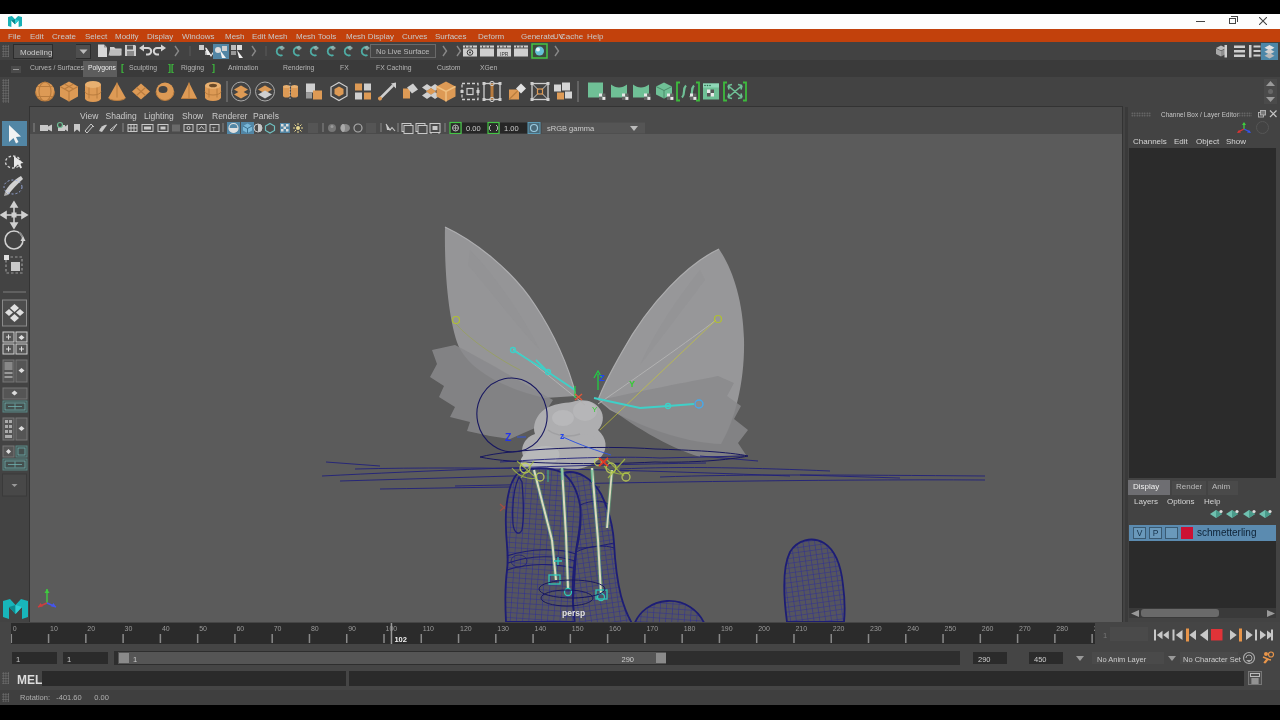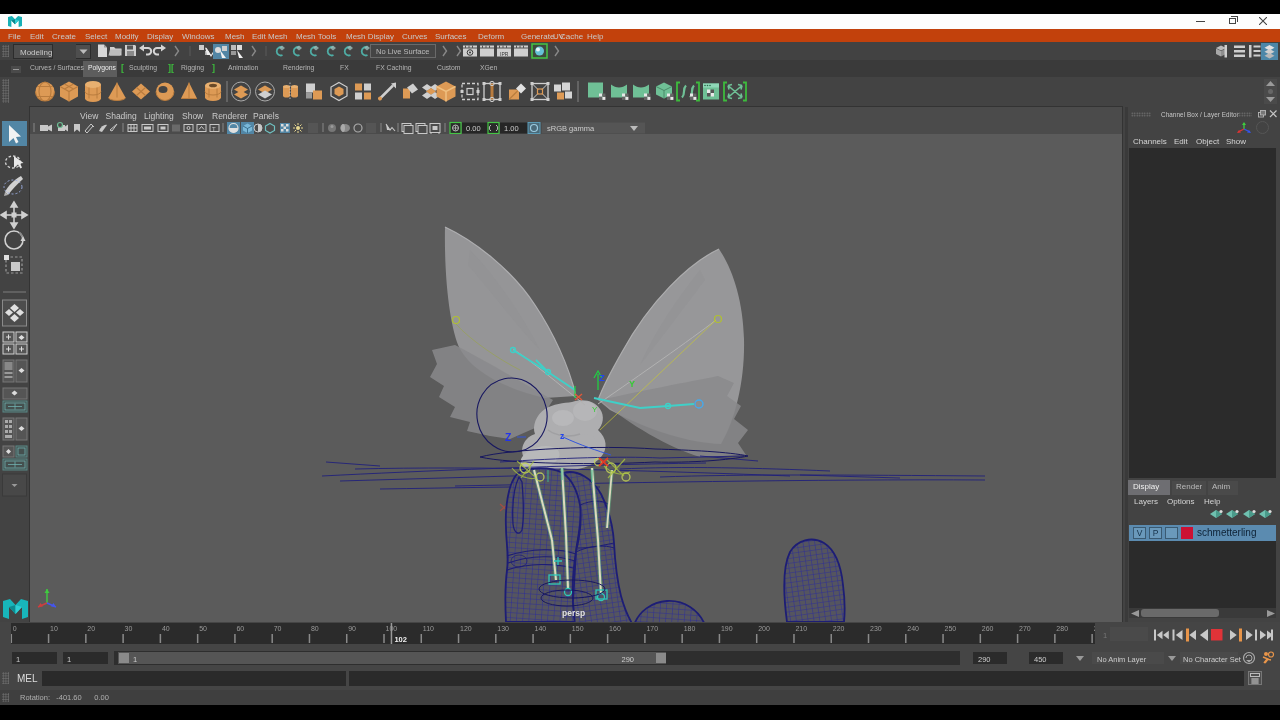--- a/index.html
+++ b/index.html
@@ -788,21 +788,21 @@
       <text x="1183" y="11.5" font-size="7.5" fill="#ccc" font-family="Liberation Sans">No Character Set</text>
       <circle cx="1249" cy="8" r="5.5" fill="none" stroke="#aaa" stroke-width="1.2"></circle>
       <path d="M1246,8 a3,3 0 1 1 3,3" stroke="#aaa" fill="none"></path>
       <polygon points="1249,12.5 1252,10 1246,10" fill="#aaa"></polygon>
       <circle cx="1266" cy="4" r="2" fill="#e8954a"></circle>
       <path d="M1263,7 l5,2 l-3,4 M1264,13 l3,-4 l4,1" stroke="#e8954a" stroke-width="1.5" fill="none"></path>
       <circle cx="1271" cy="4.5" r="2.5" fill="none" stroke="#e8954a" stroke-width="1.2"></circle>
     </svg>
 <div class="abs" style="left:0;top:666px;width:1280px;height:24px;background:#454545;"></div>
 <div class="grip" style="top:672px;height:12px;"></div>
-<div class="abs" style="left:17px;top:673px;font-size:10px;font-weight:normal;color:#ddd;">MEL</div>
+<div class="abs" style="left:17px;top:673px;font-size:12px;font-weight:bold;color:#ddd;">MEL</div>
 <div class="abs" style="left:42px;top:671px;width:304px;height:15px;background:#2a2a2a;"></div>
 <div class="abs" style="left:349px;top:671px;width:895px;height:15px;background:#2a2a2a;"></div>
 <svg class="abs" style="left:1248px;top:670px;" width="14" height="16">
       <rect x="0.5" y="1.5" width="13" height="13" fill="#4f4f4f" stroke="#777"></rect>
       <rect x="2.5" y="3.5" width="9" height="3" fill="none" stroke="#bbb" stroke-width="1"></rect>
       <path d="M3,9 h8 M3,11 h8 M3,13 h8 M5,8 v6 M7,8 v6 M9,8 v6" stroke="#bbb" stroke-width="0.8"></path>
     </svg>
 <div class="abs" style="left:0;top:690px;width:1280px;height:15px;background:#3f3f3f;"></div>
 <div class="grip" style="top:693px;height:9px;"></div>
 <div class="abs" style="left:20px;top:692.5px;font-size:7.5px;color:#b0b0b0;">Rotation:&nbsp;&nbsp; -401.60&nbsp;&nbsp;&nbsp;&nbsp;&nbsp; 0.00</div>

